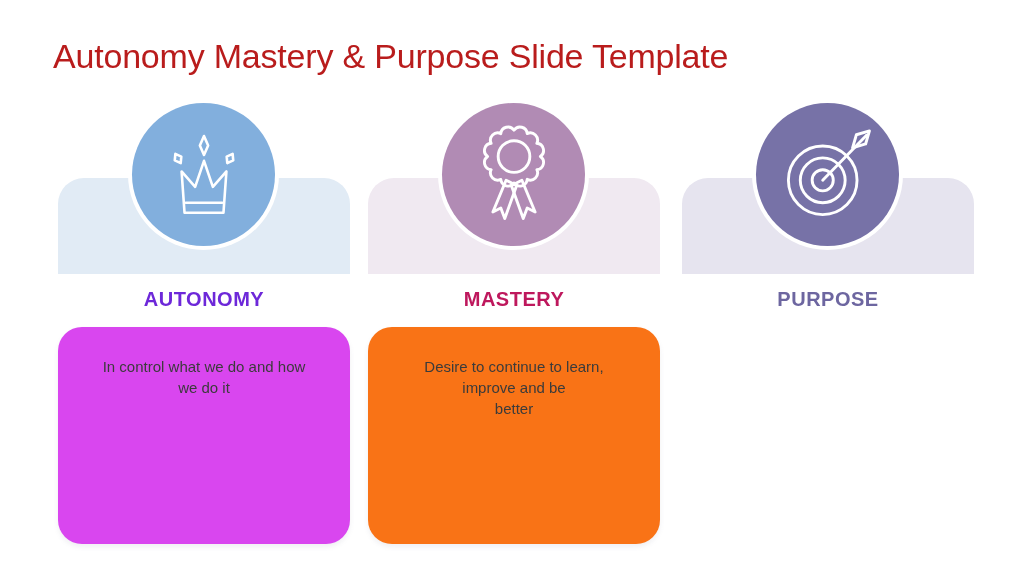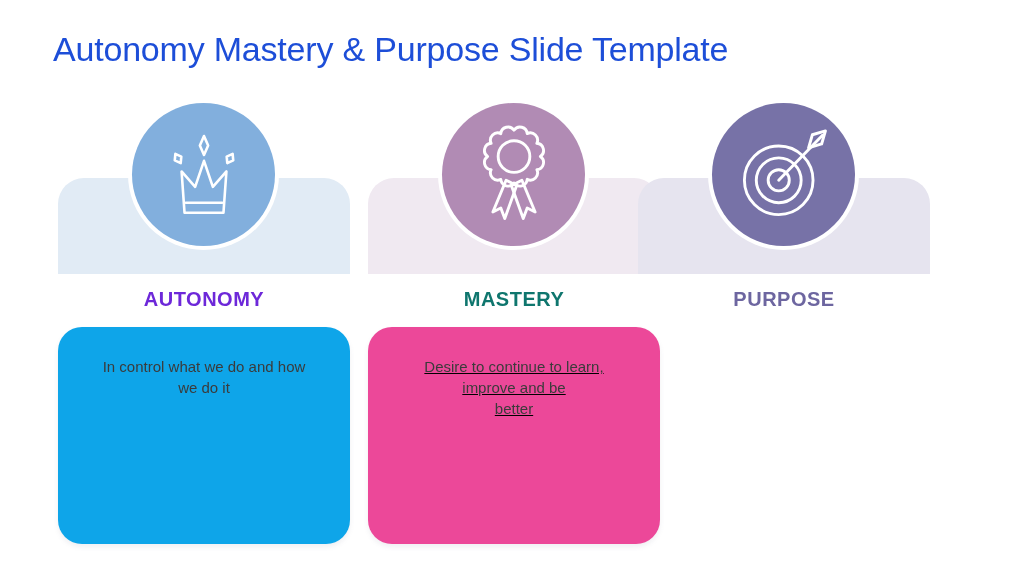--- a/index.html
+++ b/index.html
@@ -22,21 +22,21 @@
     color: #333333;
   }
   .col {
     position: absolute;
     top: 103px;
     width: 292px;
     height: 441px;
   }
   .col-1 { left: 58px; }
   .col-2 { left: 368px; }
-  .col-3 { left: 638px; }
+  .col-3 { left: 682px; }
   .band {
     position: absolute;
     top: 75px;
     left: 0;
     width: 100%;
     height: 96px;
     border-radius: 26px 26px 0 0;
     z-index: 1;
   }
   .circle {
@@ -88,35 +88,35 @@
     stroke-width: 2.2;
     stroke-linejoin: round;
     stroke-linecap: round;
   }
 </style>
 </head>
 <body>
 
 <div class="slide">
 
-  <h1 class="title" style="color: #1d4ed8;">Autonomy Mastery &amp; Purpose Slide Template</h1>
+  <h1 class="title" style="color: #b91c1c; margin-top: 7px;">Autonomy Mastery &amp; Purpose Slide Template</h1>
 
   <section class="col col-1">
     <div class="band" style="background-color: rgb(225, 235, 245);"></div>
     <div class="circle" style="background-color: rgb(130, 175, 221);">
       <svg width="118" height="118" viewBox="0 0 100 100">
         <path class="icon-stroke" d="M31 47 L42.5 60 L50 38 L57.5 60 L69 47 L66.5 82 L33.5 82 Z"></path>
         <path class="icon-stroke" d="M34.6 73.5 L65.4 73.5"></path>
         <path class="icon-stroke" d="M50 17 L53.5 25 L50 33 L46.5 25 Z"></path>
         <path class="icon-stroke" d="M0 -4.5 L3.2 0 L0 4.5 L-3.2 0 Z" transform="translate(28,36) rotate(-30)"></path>
         <path class="icon-stroke" d="M0 -4.5 L3.2 0 L0 4.5 L-3.2 0 Z" transform="translate(72,36) rotate(30)"></path>
       </svg>
     </div>
     <div class="label" style="color: #6d28d9;">AUTONOMY</div>
-    <div class="card-body" style="background-color: #0ea5e9;">
+    <div class="card-body" style="background-color: #d946ef;">
       <p class="body-text">In control what we do and how
 we do it</p>
     </div>
   </section>
 
   <section class="col col-2">
     <div class="band" style="background-color: rgb(240, 233, 241);"></div>
     <div class="circle" style="background-color: rgb(177, 139, 180);">
       <svg width="132" height="132" viewBox="0 0 100 100">
         <path class="icon-stroke" d="M44 54 L34 78 L40 75 L43 83 L52 58 Z"></path>
@@ -130,22 +130,22 @@
           A5.5 5.5 0 0 1 30 36
           A5.5 5.5 0 0 1 32.68 26
           A5.5 5.5 0 0 1 40 18.68
           A5.5 5.5 0 0 1 50 16
           A5.5 5.5 0 0 1 60 18.68
           A5.5 5.5 0 0 1 67.32 26
           A5.5 5.5 0 0 1 70 36 Z"></path>
         <circle class="icon-stroke" cx="50" cy="36" r="12"></circle>
       </svg>
     </div>
-    <div class="label" style="color: #0f766e;">MASTERY</div>
-    <div class="card-body" style="background-color: #ec4899; text-decoration: underline;">
+    <div class="label" style="color: #be185d;">MASTERY</div>
+    <div class="card-body" style="background-color: #f97316;">
       <p class="body-text">Desire to continue to learn,
 improve and be
 better</p>
     </div>
   </section>
 
   <section class="col col-3">
     <div class="band" style="background-color: rgb(230, 228, 239);"></div>
     <div class="circle" style="background-color: rgb(119, 114, 167);">
       <svg width="132" height="132" viewBox="0 0 100 100">

